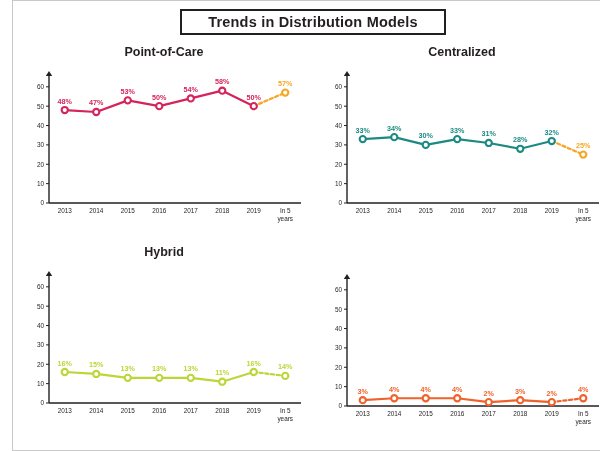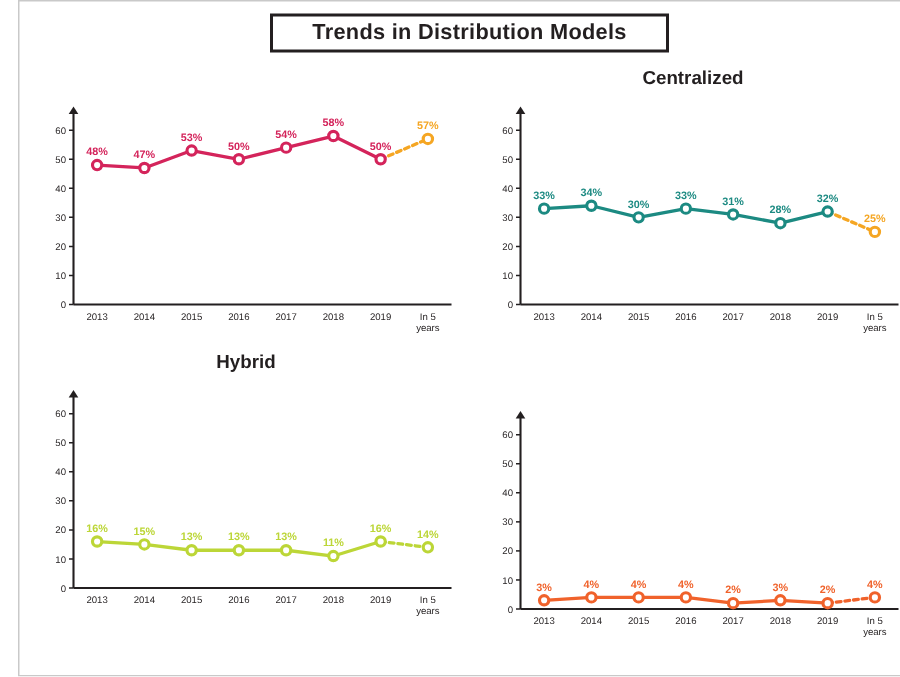--- a/index.html
+++ b/index.html
@@ -34,21 +34,21 @@
     white-space: nowrap;
   }
   
   .panel {
     position: absolute;
     width: 290px;
     height: 195px;
   }
   #panel-0 { left: 6px;   top: 42px; }
   #panel-1 { left: 304px; top: 42px; }
-  #panel-2 { left: 6px;   top: 231px; }
+  #panel-2 { left: 6px;   top: 242px; }
   #panel-3 { left: 304px; top: 245px; }
 
   .panel-title {
     position: absolute;
     top: 2px; left: 0; width: 100%;
     text-align: center;
     font-size: 12.5px;
     font-weight: bold;
     color: #231f20;
   }
@@ -79,20 +79,21 @@
 </head>
 <body>
 
 <div id="page">
 
   <div id="title-box">
     <span class="title-text">Trends in Distribution Models</span>
   </div>
 
   <div class="panel" id="panel-0">
+    <div class="panel-title">Point-of-Care</div>
     <div class="plot">
         <svg width="290" height="170" viewBox="0 0 290 170">
           <line x1="30" y1="6" x2="30" y2="136" stroke="#231f20" stroke-width="1.4"></line>
           <polygon points="26.8,9 33.2,9 30,4" fill="#231f20"></polygon>
           <line x1="30" y1="136" x2="282" y2="136" stroke="#231f20" stroke-width="1.4"></line>
           <line x1="27" y1="136" x2="30" y2="136" stroke="#231f20" stroke-width="1"></line>
           <text x="25" y="138.4" class="tick-label" text-anchor="end">0</text>
           <line x1="27" y1="116.63492063492063" x2="30" y2="116.63492063492063" stroke="#231f20" stroke-width="1"></line>
           <text x="25" y="119.03492063492064" class="tick-label" text-anchor="end">10</text>
           <line x1="27" y1="97.26984126984127" x2="30" y2="97.26984126984127" stroke="#231f20" stroke-width="1"></line>

